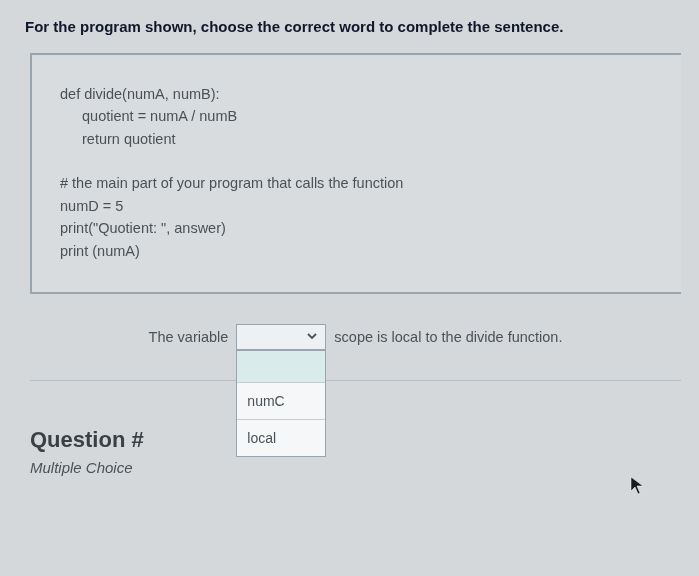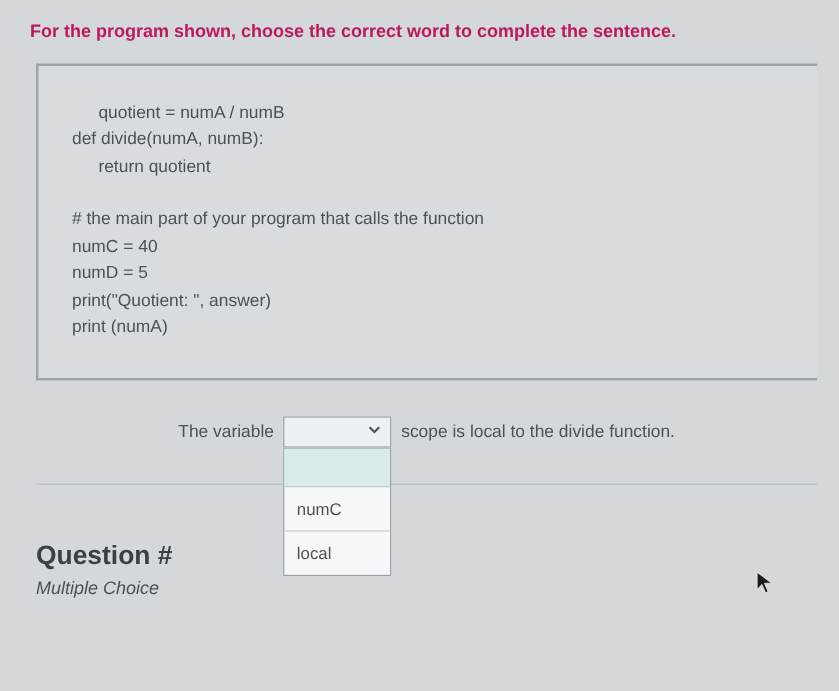--- a/index.html
+++ b/index.html
@@ -6,21 +6,21 @@
     body {
       font-family: Arial, sans-serif;
       background: #d4d8db;
       width: 699px;
       height: 576px;
       overflow: hidden;
       position: relative;
     }
     .instruction {
       font-weight: bold;
-      color: #be185d;
+      color: #0f172a;
       font-size: 15px;
       padding: 18px 35px 18px 25px;
       border-radius: 21px;
     }
     .code-box {
       margin: 0 18px 0 30px;
       border: 2px solid #9aa4ac;
       border-right: none;
       background: #d8dcdf;
       padding: 28px 20px 30px 28px;
@@ -105,26 +105,25 @@
       color: #1a1a1a;
       pointer-events: none;
     }
   </style>
 </head>
 <body>
 
 <div class="instruction">For the program shown, choose the correct word to complete the sentence.</div>
 
 <div class="code-box">
+  <div class="code-line">def divide(numA, numB):</div>
   <div class="code-line indent">quotient = numA / numB</div>
-  <div class="code-line">def divide(numA, numB):</div>
   <div class="code-line indent">return quotient</div>
   <div class="blank-line"></div>
   <div class="code-line"># the main part of your program that calls the function</div>
-  <div class="code-line">numC = 40</div>
   <div class="code-line">numD = 5</div>
   <div class="code-line">print("Quotient: ", answer)</div>
   <div class="code-line">print (numA)</div>
 </div>
 
 <div class="sentence-row">
   <span>The variable</span>
   <span class="dropdown-wrap">
     <span class="dropdown-select">
       <span class="chevron">

